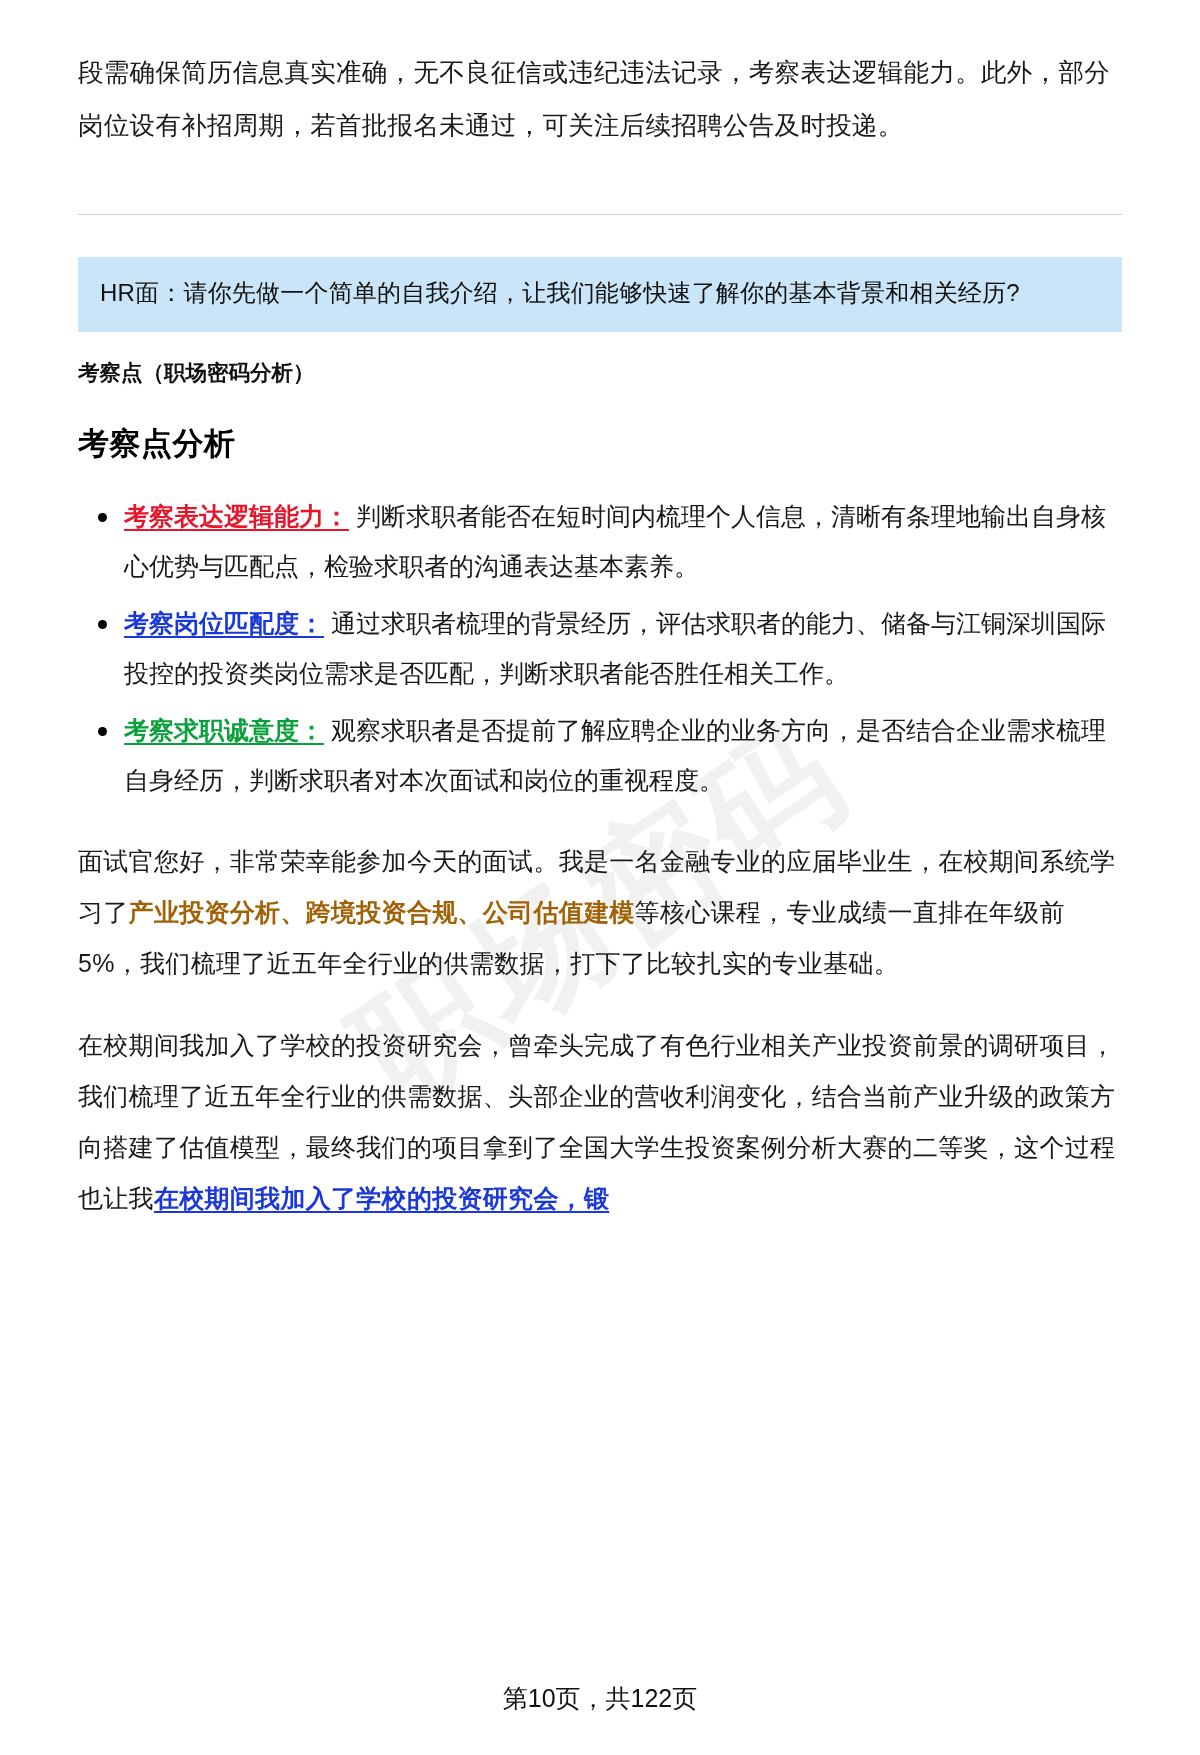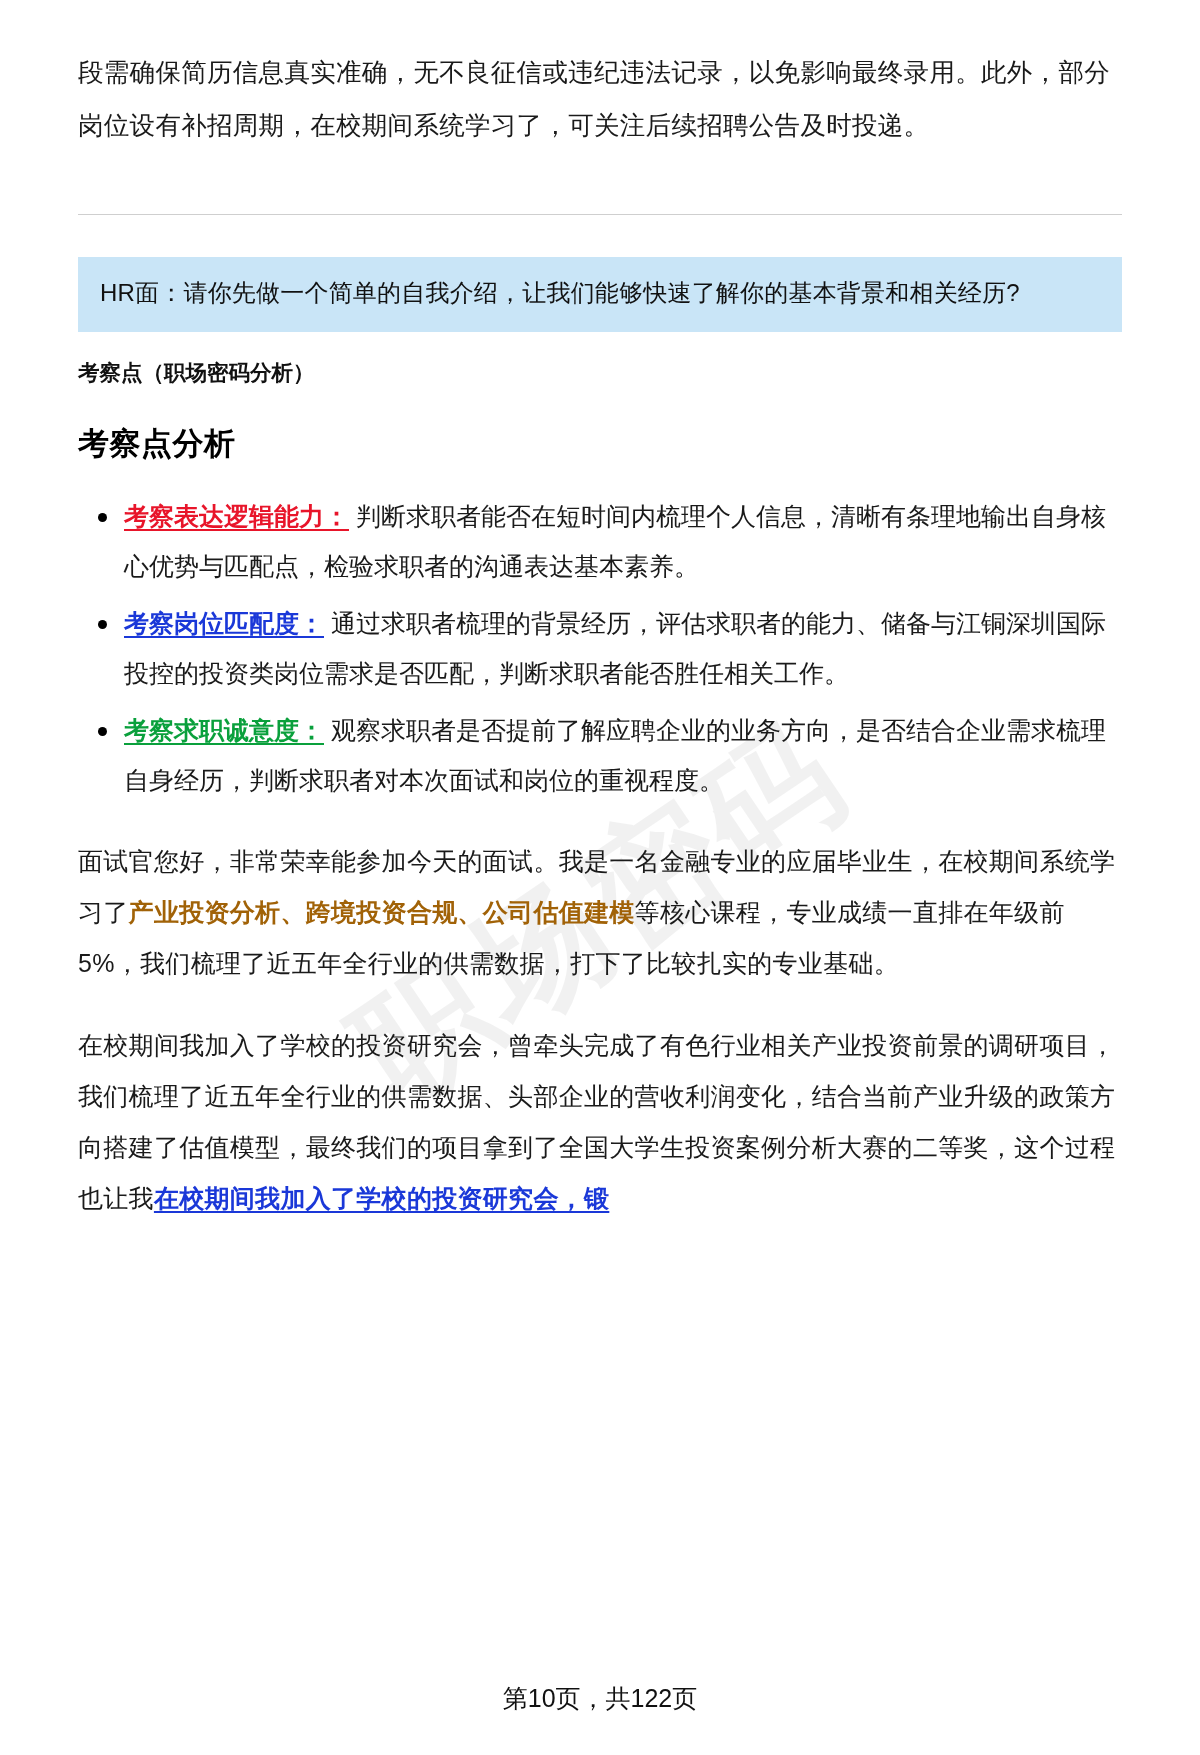--- a/index.html
+++ b/index.html
@@ -135,21 +135,21 @@
 </style>
 </head>
 <body>
 
 <div class="page">
 
   <div class="watermark">职场密码</div>
 
   <div class="content">
 
-    <p class="intro-para">段需确保简历信息真实准确，无不良征信或违纪违法记录，以免影响最终录用。此外，部分岗位设有补招周期，在校期间系统学习了，可关注后续招聘公告及时投递。</p>
+    <p class="intro-para">段需确保简历信息真实准确，无不良征信或违纪违法记录，考察表达逻辑能力。此外，部分岗位设有补招周期，若首批报名未通过，可关注后续招聘公告及时投递。</p>
 
     <hr class="divider">
 
     <div class="qbox">HR面：请你先做一个简单的自我介绍，让我们能够快速了解你的基本背景和相关经历?</div>
 
     <div class="subtle-head">考察点（职场密码分析）</div>
 
     <h2 class="section">考察点分析</h2>
 
     <ul class="points">

